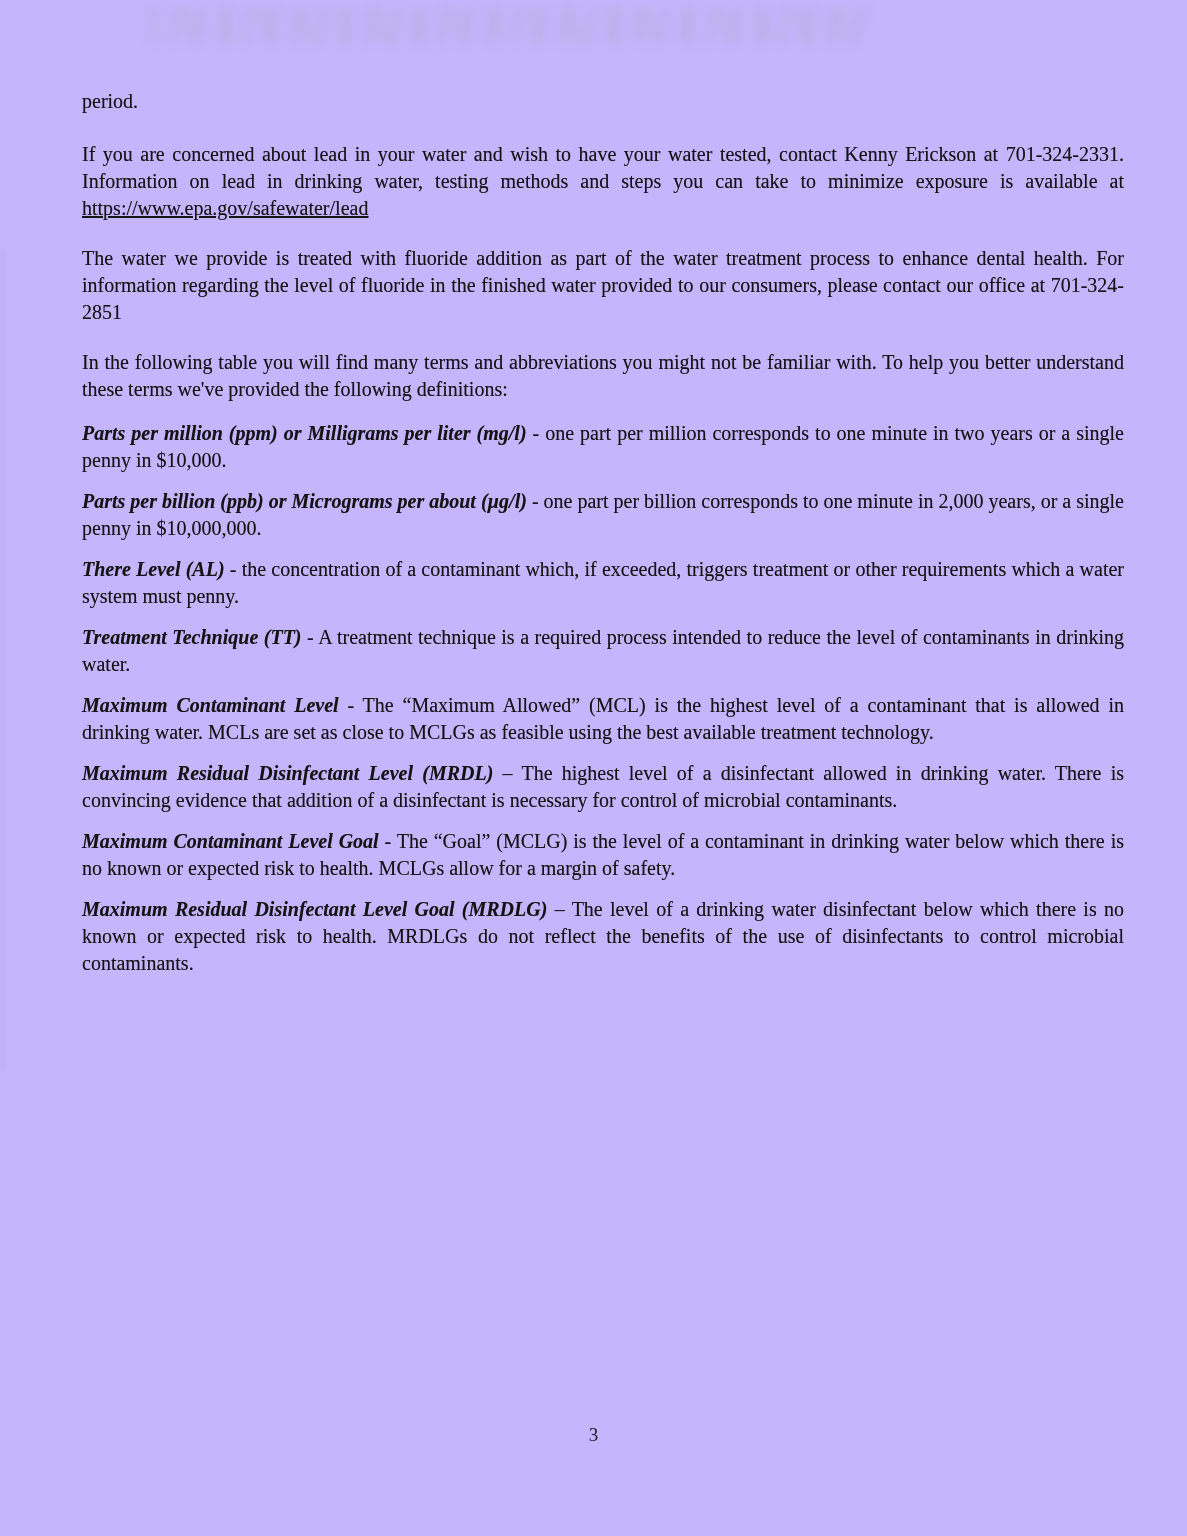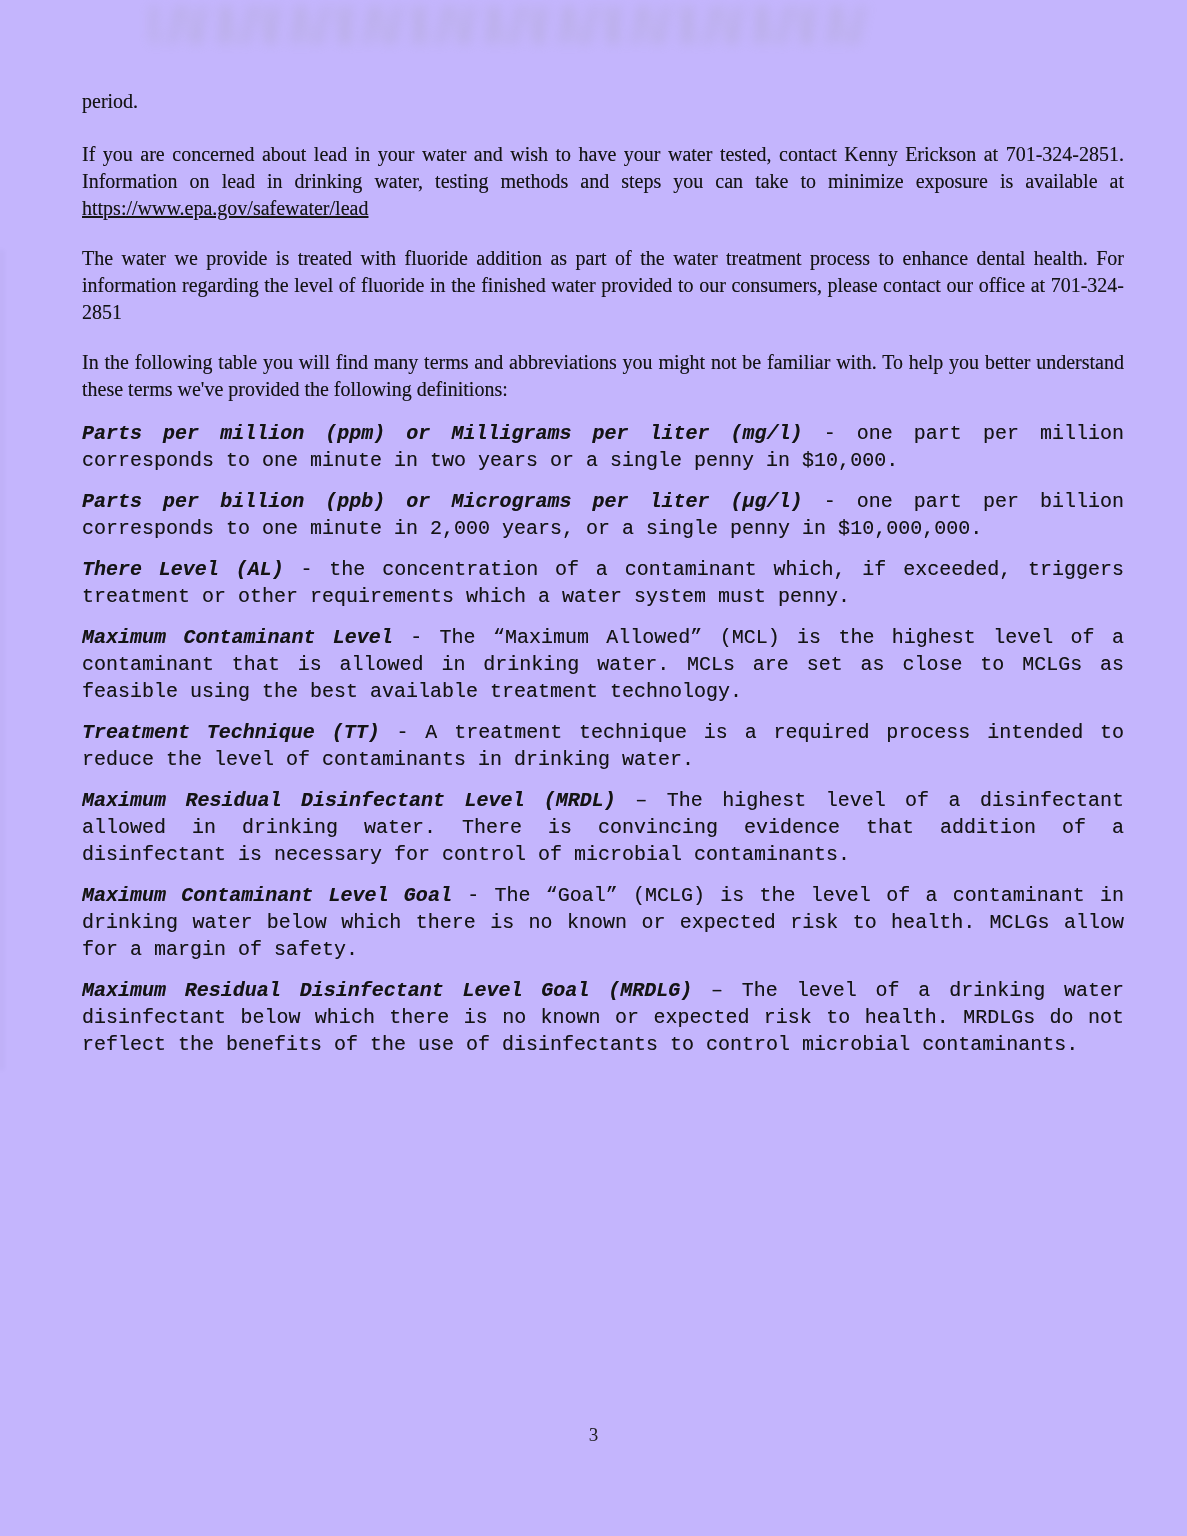--- a/index.html
+++ b/index.html
@@ -51,21 +51,21 @@
   .para {
     margin: 0;
     font-size: 20px;
     line-height: 27px;
     text-align: justify;
     text-shadow: 0 0 0.6px rgba(20,20,20,0.45);
   }
   .mb26 { margin-bottom: 26px; }
   .mb23 { margin-bottom: 23px; }
   .mb17 { margin-bottom: 17px; }
-  .mb14 { margin-bottom: 14px; font-family: Liberation Mono, monospace; }
+  .mb14 { margin-bottom: 14px; }
   .term {
     font-weight: bold;
     font-style: italic;
   }
   .link {
     color: #161616;
     font-weight: normal;
     text-decoration: underline;
     cursor: pointer;
   }
@@ -83,37 +83,37 @@
 <body>
 
 <div class="page">
   <div class="scan-smudge"></div>
   <div class="scan-edge"></div>
 
   <div class="content">
 
     <p class="para mb26"><span>period.</span></p>
 
-    <p class="para mb23"><span>If you are concerned about lead in your water and wish to have your water tested, contact Kenny Erickson at 701-324-2851. Information on lead in drinking water, testing methods and steps you can take to minimize exposure is available at </span><a class="link">https://www.epa.gov/safewater/lead</a></p>
+    <p class="para mb23"><span>If you are concerned about lead in your water and wish to have your water tested, contact Kenny Erickson at 701-324-2331. Information on lead in drinking water, testing methods and steps you can take to minimize exposure is available at </span><a class="link">https://www.epa.gov/safewater/lead</a></p>
 
     <p class="para mb23"><span>The water we provide is treated with fluoride addition as part of the water treatment process to enhance dental health.  For information regarding the level of fluoride in the finished water provided to our consumers, please contact our office at 701-324-2851</span></p>
 
     <p class="para mb17"><span>In the following table you will find many terms and abbreviations you might not be familiar with. To help you better understand these terms we've provided the following definitions:</span></p>
 
 
     <p class="para mb14"><span class="term">Parts per million (ppm) or Milligrams per liter (mg/l)</span><span> - one part per million corresponds to one minute in two years or a single penny in $10,000.</span></p>
 
-    <p class="para mb14"><span class="term">Parts per billion (ppb) or Micrograms per liter (µg/l)</span><span> - one part per billion corresponds to one minute in 2,000 years, or a single penny in $10,000,000.</span></p>
+    <p class="para mb14"><span class="term">Parts per billion (ppb) or Micrograms per about (µg/l)</span><span> - one part per billion corresponds to one minute in 2,000 years, or a single penny in $10,000,000.</span></p>
 
 
     <p class="para mb14"><span class="term">There Level (AL)</span><span> - the concentration of a contaminant which, if exceeded, triggers treatment or other requirements which a water system must penny.</span></p>
 
+    <p class="para mb14"><span class="term">Treatment Technique (TT)</span><span> - A treatment technique is a required process intended to reduce the level of contaminants in drinking water.</span></p>
+
     <p class="para mb14"><span class="term">Maximum Contaminant Level</span><span> - The “Maximum Allowed” (MCL) is the highest level of a contaminant that is allowed in drinking water.  MCLs are set as close to MCLGs as feasible using the best available treatment technology.</span></p>
-
-    <p class="para mb14"><span class="term">Treatment Technique (TT)</span><span> - A treatment technique is a required process intended to reduce the level of contaminants in drinking water.</span></p>
 
     <p class="para mb14"><span class="term">Maximum Residual Disinfectant Level (MRDL)</span><span> – The highest level of a disinfectant allowed in drinking water. There is convincing evidence that addition of a disinfectant is necessary for control of microbial contaminants.</span></p>
 
     <p class="para mb14"><span class="term">Maximum Contaminant Level Goal</span><span> - The “Goal” (MCLG) is the level of a contaminant in drinking water below which there is no known or expected risk to health.  MCLGs allow for a margin of safety.</span></p>
 
     <p class="para mb14"><span class="term">Maximum Residual Disinfectant Level Goal (MRDLG)</span><span> – The level of a drinking water disinfectant below which there is no known or expected risk to health. MRDLGs do not reflect the benefits of the use of disinfectants to control microbial contaminants.</span></p>
 
   </div>
 
   <div class="footer">3</div>

